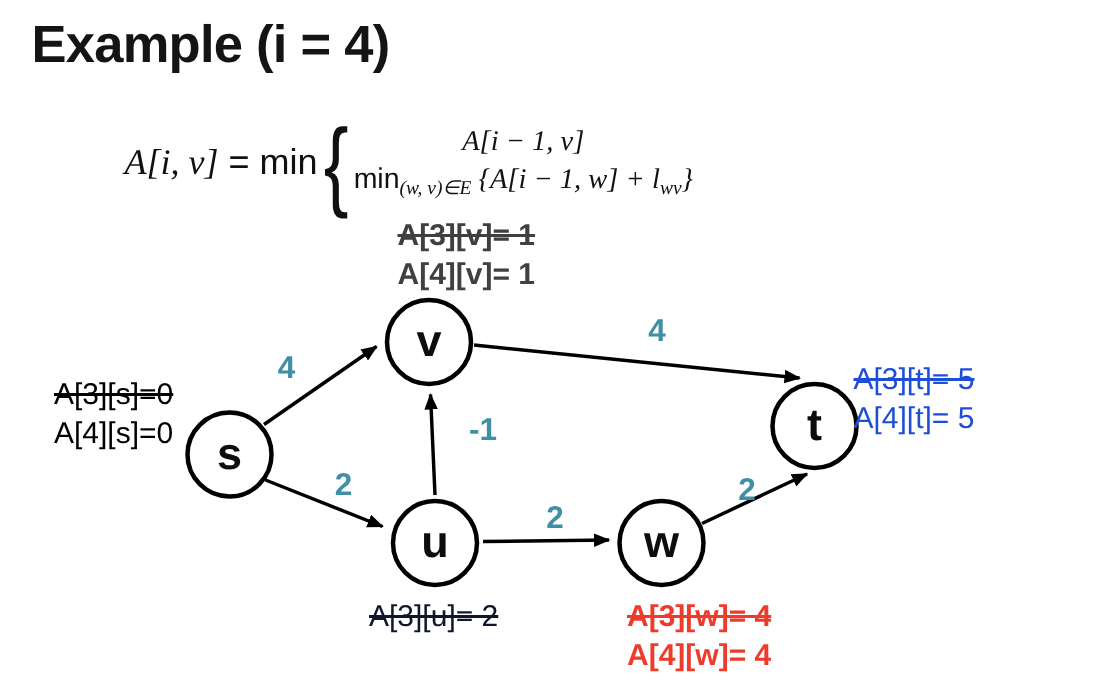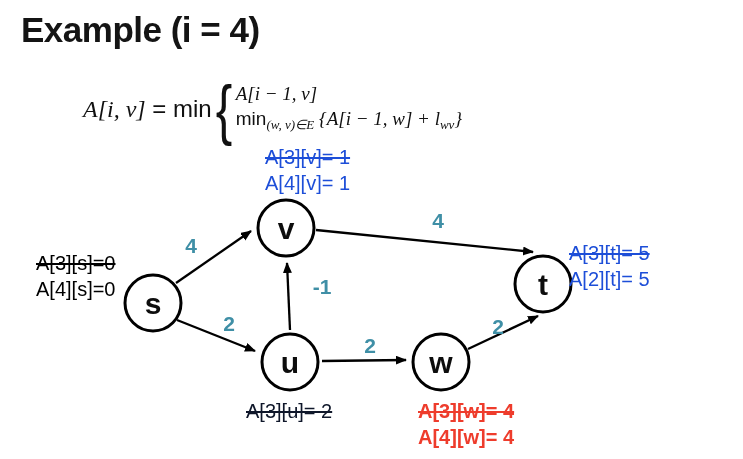--- a/index.html
+++ b/index.html
@@ -34,21 +34,21 @@
   .brace {
     font-size: 66px;
     font-weight: 400;
     line-height: 58px;
     margin: 0 1px 0 1px;
     transform: scaleX(0.75);
     color: #111;
   }
   .cases { display: flex; flex-direction: column; }
   .case-row { font-size: 19px; line-height: 25px; white-space: pre; text-align: right; }
-  .case-row.centered { text-align: left; }
+  .case-row.centered { text-align: center; }
   .f-sub { font-size: 13px; vertical-align: -4px; }
   
   #edges { position: absolute; left: 0; top: 0; }
   .node {
     position: absolute;
     width: 53px;
     height: 53px;
     border: 3px solid #000;
     border-radius: 50%;
     background: #fff;
@@ -130,29 +130,29 @@
   <span class="weight tealc" style="left: 229px; top: 324px; color: rgb(63, 143, 166);">2</span>
   <span class="weight tealc" style="left: 322px; top: 287px; color: rgb(63, 143, 166);">-1</span>
   <span class="weight tealc" style="left: 370px; top: 346px; color: rgb(63, 143, 166);">2</span>
   <span class="weight tealc" style="left: 438px; top: 221px; color: rgb(63, 143, 166);">4</span>
   <span class="weight tealc" style="left: 498px; top: 327px; color: rgb(63, 143, 166);">2</span>
 
   <div class="ann redc" style="left: 36px; top: 250px; color: #000000;">
     <div class="old">A[3][s]=0</div>
     <div class="new">A[4][s]=0</div>
   </div>
-  <div class="ann redc" style="left: 265px; top: 144px; color: #1d4ed8;">
+  <div class="ann redc" style="left: 265px; top: 144px; color: #404040; font-weight: bold;">
     <div class="old">A[3][v]= 1</div>
     <div class="new">A[4][v]= 1</div>
   </div>
   <div class="ann redc" style="left: 246px; top: 398px; color: #0f172a;">
     <div class="old">A[3][u]= 2</div>
   </div>
   <div class="ann redc" style="left: 418px; top: 398px; color: rgb(238, 60, 44); font-weight: bold;">
     <div class="old">A[3][w]= 4</div>
     <div class="new">A[4][w]= 4</div>
   </div>
   <div class="ann redc" style="left: 569px; top: 240px; color: #1d4ed8;">
     <div class="old">A[3][t]= 5</div>
-    <div class="new">A[2][t]= 5</div>
+    <div class="new">A[4][t]= 5</div>
   </div>
 
 </div>
 
 </body></html>

